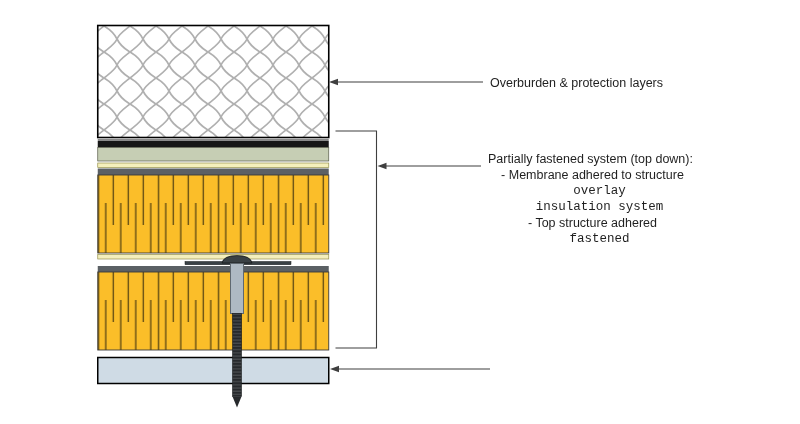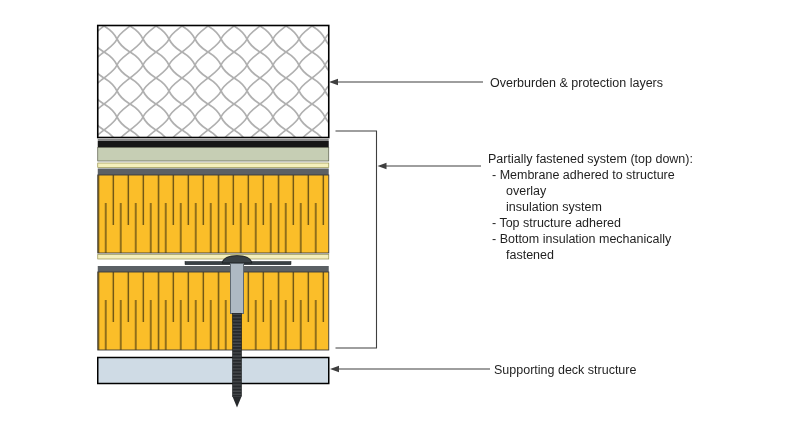--- a/index.html
+++ b/index.html
@@ -5,26 +5,27 @@
   html,body { margin:0; padding:0; background:#ffffff; }
   .canvas {
     position:relative; width:800px; height:424px; background:#ffffff;
     font-family:"Liberation Sans", sans-serif; overflow:hidden;
   }
   .canvas svg { position:absolute; left:0; top:0; }
   .label, .label-block {
     position:absolute; color:#1F1F1F;
     font:12.5px/16px "Liberation Sans", sans-serif;
     white-space:nowrap;
+    text-align:center;
   }
   #lab-overburden { left:490px; top:75px; }
   #lab-deck       { left:494px; top:362px; }
   #lab-system     { left:488px; top:151px; }
   #lab-system .ln        { padding-left:4px; }
-  #lab-system .ln.indent { padding-left:18px; }
+  #lab-system .ln.indent { padding-left:18px;font-family:Liberation Mono, monospace; }
 </style>
 </head>
 <body>
 
 <div class="canvas">
 
   <svg width="800" height="424" viewBox="0 0 800 424">
     <defs>
       <pattern id="net" width="26" height="26" patternUnits="userSpaceOnUse">
         <path d="M0,26 C5,22 11,18 13,13 C15,8 21,4 26,0" fill="none" stroke-width="1.7" stroke="#B0B0B0"></path>
@@ -109,19 +110,17 @@
   </svg>
 
   <div class="label" id="lab-overburden">Overburden &amp; protection layers</div>
 
   <div class="label-block" id="lab-system">
     <div class="ttl">Partially fastened system (top down):</div>
     <div class="ln">- Membrane adhered to structure</div>
     <div class="ln indent">overlay</div>
     <div class="ln indent">insulation system</div>
     <div class="ln">- Top structure adhered</div>
-    <div class="ln">- Bottom insulation mechanically</div>
     <div class="ln indent">fastened</div>
   </div>
 
-  <div class="label" id="lab-deck">Supporting deck structure</div>
 
 </div>
 
 </body></html>

